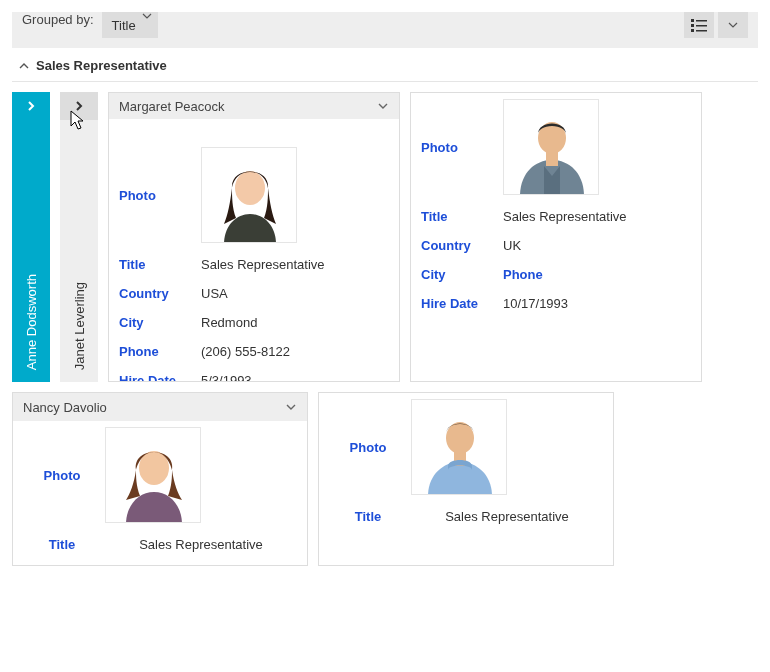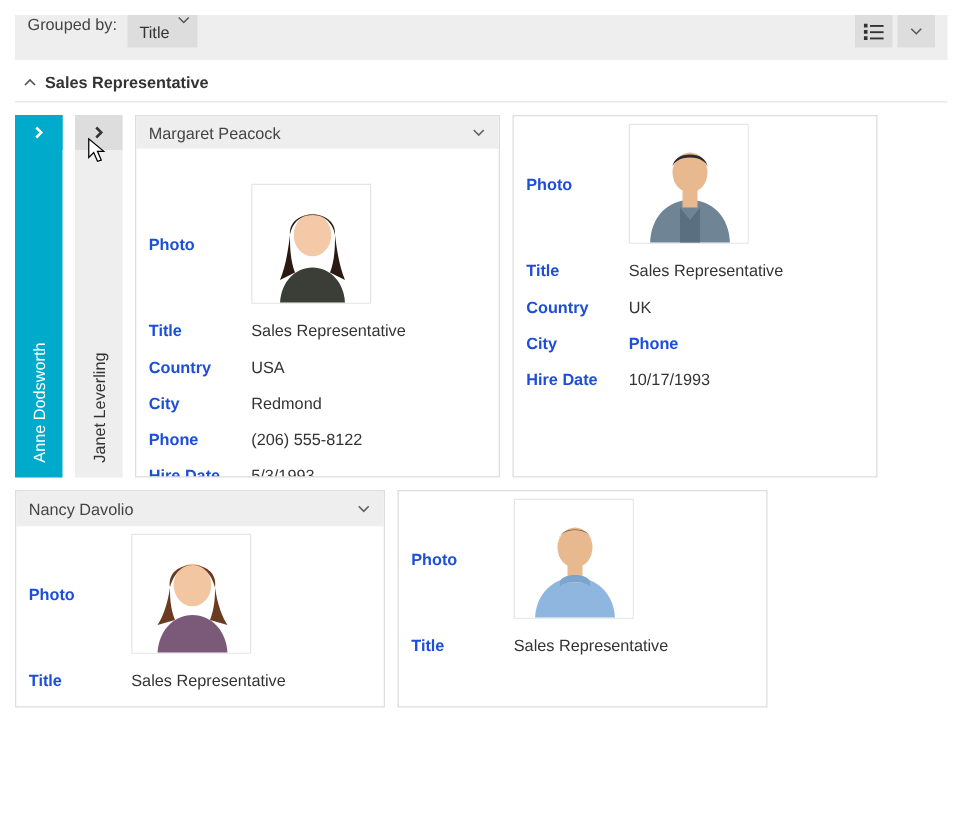--- a/index.html
+++ b/index.html
@@ -102,21 +102,21 @@
     white-space: nowrap;
   }
   .collapsed-card.active .vname { color: #fff; }
   .collapsed-card.inactive .vname { color: #333; }
   .card {
     border: 1px solid #ddd;
     display: flex;
     flex-direction: column;
   }
   .card.full { width: 292px; height: 290px; gap: 22px; }
-  .card.cut { width: 296px; height: 174px; }
+  .card.cut { width: 296px; height: 174px; text-align: center; }
   .card-header {
     background: #eee;
     height: 28px;
     display: flex;
     align-items: center;
     padding: 0 10px;
     position: relative;
   }
   .card-header .name { color: #444; }
   .card-header .chev {

